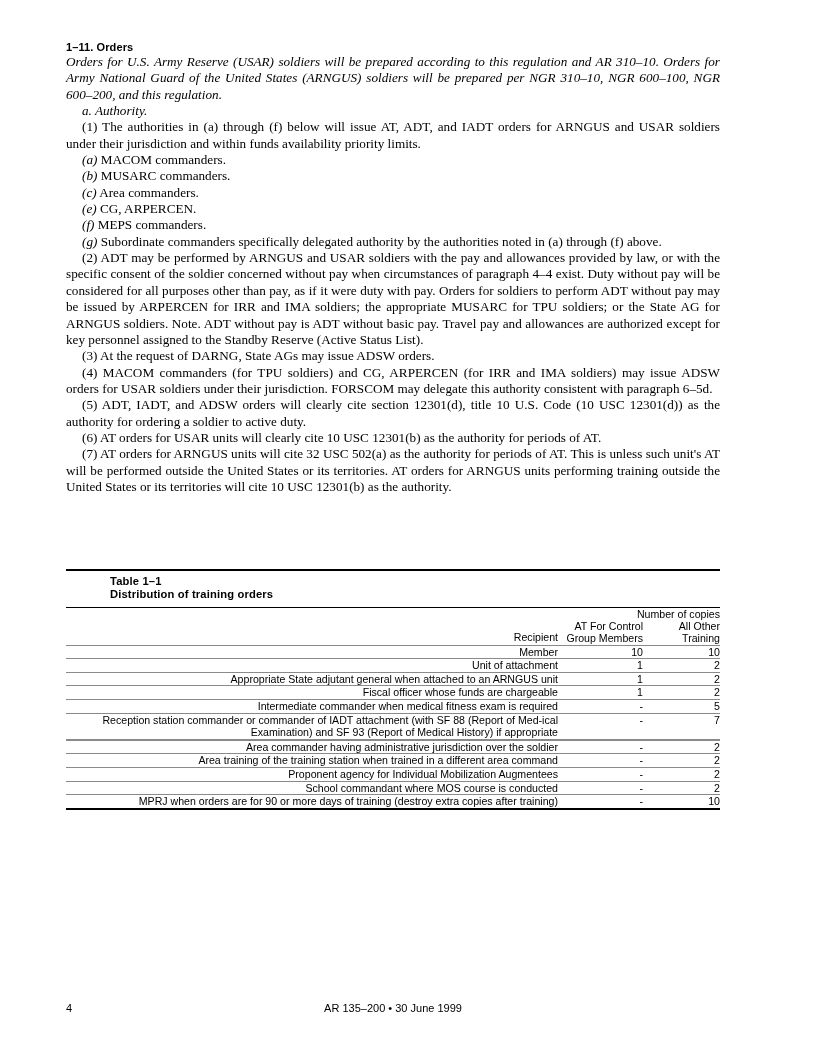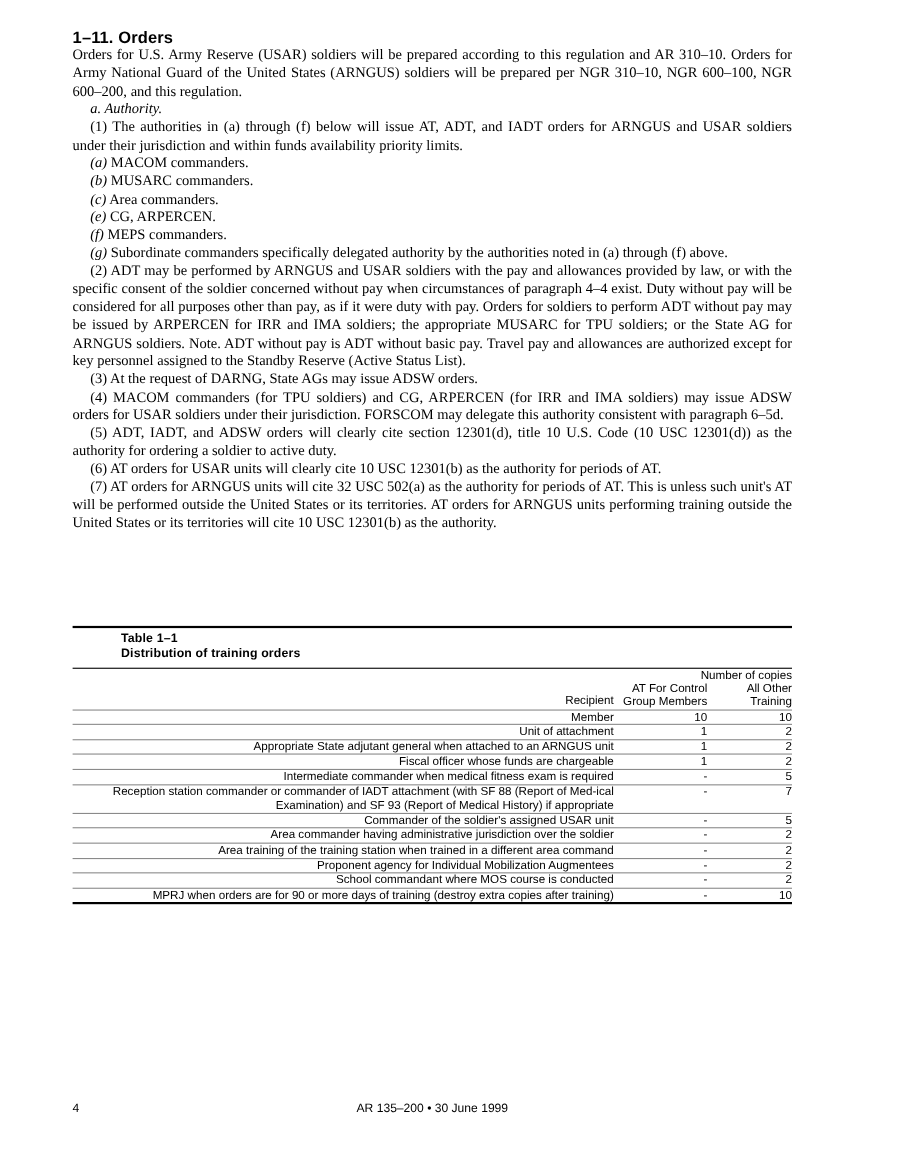--- a/index.html
+++ b/index.html
@@ -21,42 +21,43 @@
     left: 66px;
     top: 0;
     width: 654px;
     height: 1056px;
   }
 
   
   .section-heading {
     font-family: "Liberation Sans", sans-serif;
     font-weight: bold;
-    font-size: 15px;
+    font-size: 11px;
     letter-spacing: 0.1px;
     margin: 0;
-    padding-top: 28px;
+    padding-top: 40px;
     line-height: 14px;
   }
 
   
   .para {
     font-family: "Liberation Serif", serif;
     font-size: 13.2px;
     line-height: 16.35px;
     text-align: justify;
     text-justify: inter-word;
     margin: 0;
     padding: 0;
   }
   .para.indent {
     text-indent: 16px;
   }
   .para.noindent {
     text-indent: 0;
+    font-style: italic;
   }
   .para.single {
     text-align: left;
     text-indent: 16px;
   }
   .it { font-style: italic; }
 
   
   .table-wrap {
     position: absolute;
@@ -272,25 +273,20 @@
           <tr class="body-row">
             <td>Reception station commander or commander of IADT attachment (with SF 88 (Report of Med-ical Examination) and SF 93 (Report of Medical History) if appropriate</td>
             <td class="num">-</td>
             <td class="num">7</td>
           </tr>
           <tr class="row-sep">
             <td colspan="3">
               <div class="rule-thin"></div>
             </td>
           </tr>
-          <tr class="body-row">
-            <td>Commander of the soldier's assigned USAR unit</td>
-            <td class="num">-</td>
-            <td class="num">5</td>
-          </tr>
           <tr class="row-sep">
             <td colspan="3">
               <div class="rule-thin"></div>
             </td>
           </tr>
           <tr class="body-row">
             <td>Area commander having administrative jurisdiction over the soldier</td>
             <td class="num">-</td>
             <td class="num">2</td>
           </tr>

